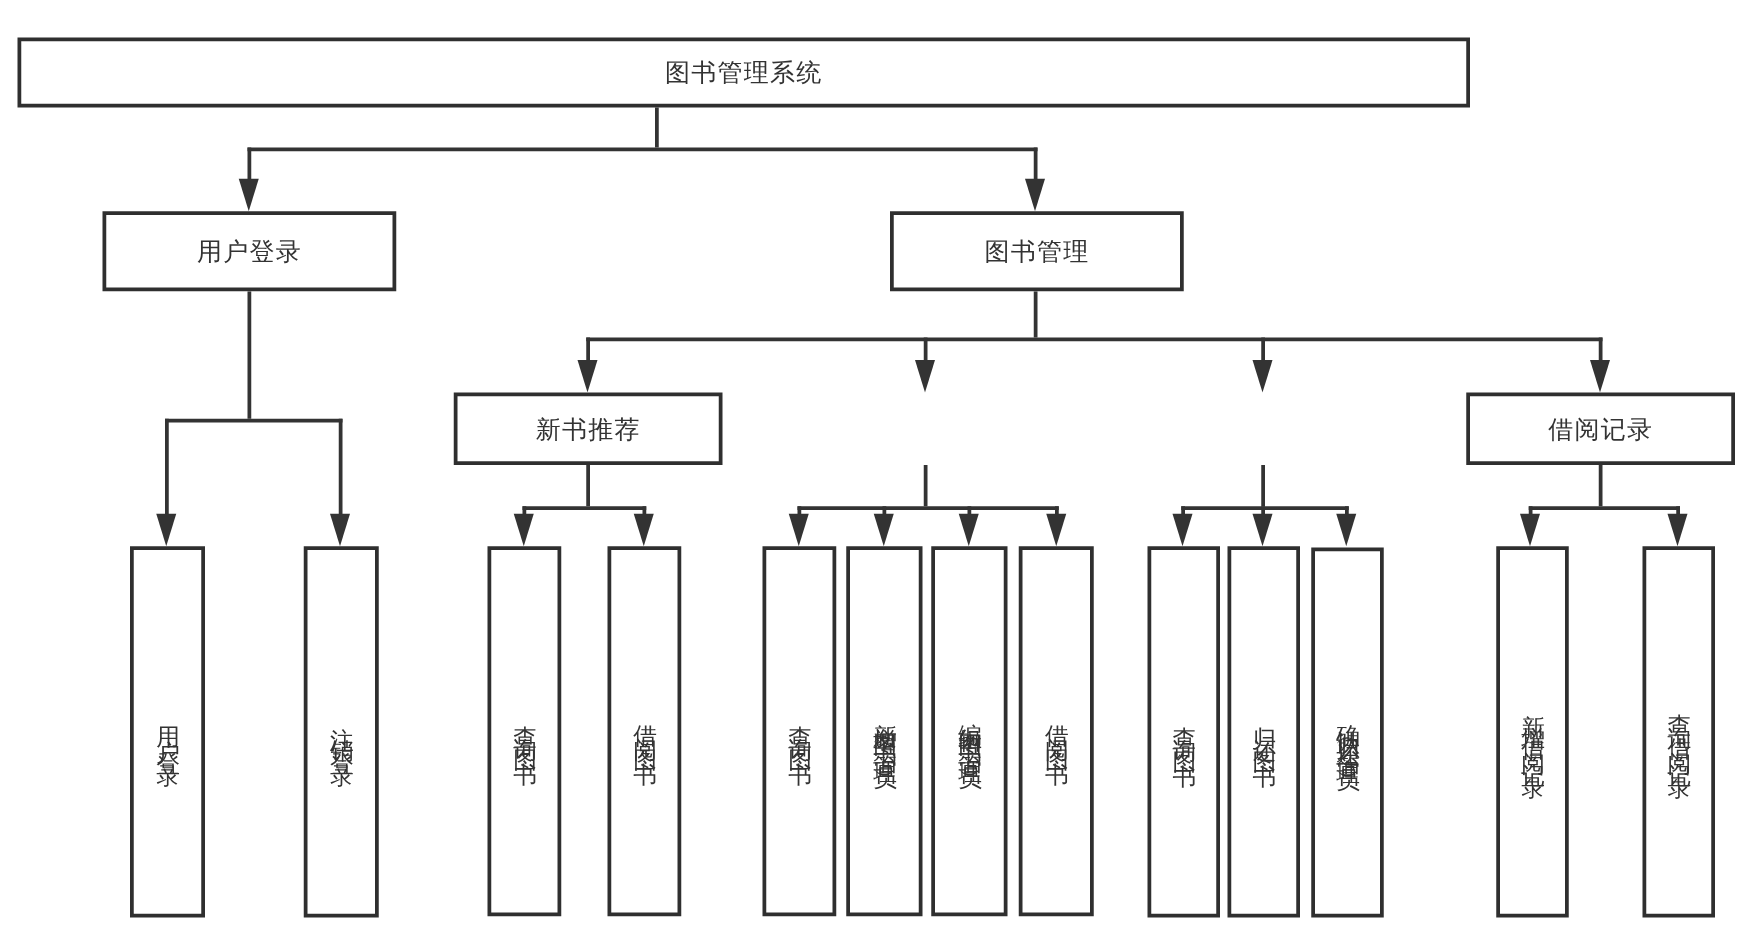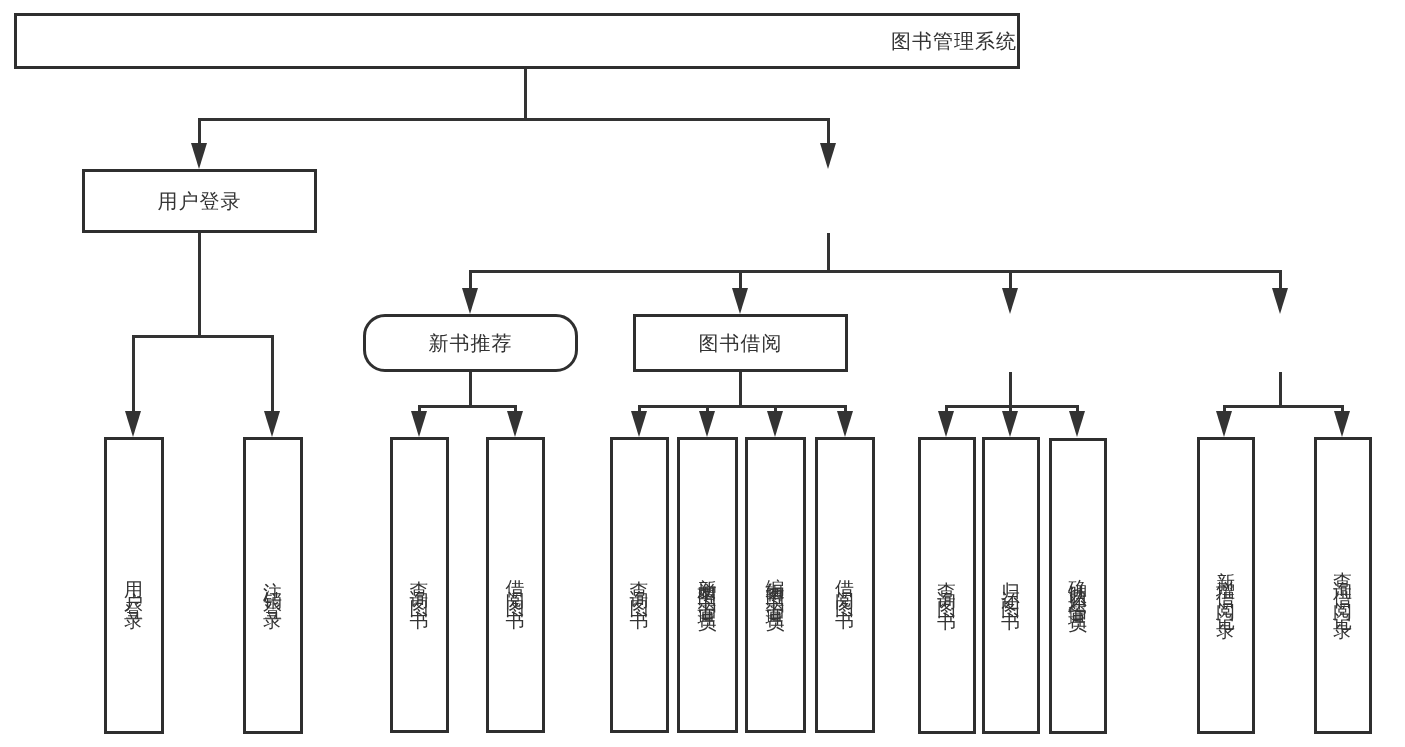--- a/index.html
+++ b/index.html
@@ -33,35 +33,38 @@
     position:absolute;right:7px;bottom:4px;z-index:5;
     font-size:19px;color:#b9bdc3;letter-spacing:1px;
     text-shadow:0 0 3px #ffffff,0 0 3px #ffffff;
   }
 </style>
 </head>
 <body>
 
 <div id="canvas">
 
-  <div class="node" style="left:14px;top:13px;width:1006px;height:56px;justify-content:flex-end;">
+  <div class="node" style="left:14px;top:30px;width:1162px;height:56px;">
     <span>图书管理系统</span>
   </div>
 
   <div>
     <div class="vline" style="left:524px;top:69px;height:49px;"></div>
     <div class="hline" style="left:198px;top:118px;width:632px;"></div>
     <div class="vline" style="left:198px;top:118px;height:27px;"></div>
     <div class="arrowhead" style="left:191px;top:143px;"></div>
     <div class="vline" style="left:827px;top:118px;height:27px;"></div>
     <div class="arrowhead" style="left:820px;top:143px;"></div>
   </div>
 
   <div class="node" style="left:82px;top:169px;width:235px;height:64px;">
     <span>用户登录</span>
+  </div>
+  <div class="node" style="left:712px;top:169px;width:235px;height:64px;">
+    <span>图书管理</span>
   </div>
 
   <div>
     <div class="vline" style="left:198px;top:233px;height:102px;"></div>
     <div class="hline" style="left:132px;top:335px;width:142px;"></div>
     <div class="vline" style="left:132px;top:335px;height:78px;"></div>
     <div class="arrowhead" style="left:125px;top:411px;"></div>
     <div class="vline" style="left:271px;top:335px;height:78px;"></div>
     <div class="arrowhead" style="left:264px;top:411px;"></div>
   </div>
@@ -72,25 +75,25 @@
     <div class="vline" style="left:469px;top:270px;height:20px;"></div>
     <div class="arrowhead" style="left:462px;top:288px;"></div>
     <div class="vline" style="left:739px;top:270px;height:20px;"></div>
     <div class="arrowhead" style="left:732px;top:288px;"></div>
     <div class="vline" style="left:1009px;top:270px;height:20px;"></div>
     <div class="arrowhead" style="left:1002px;top:288px;"></div>
     <div class="vline" style="left:1279px;top:270px;height:20px;"></div>
     <div class="arrowhead" style="left:1272px;top:288px;"></div>
   </div>
 
-  <div class="node" style="left:363px;top:314px;width:215px;height:58px;border-radius:22px;">
+  <div class="node" style="left:363px;top:314px;width:215px;height:58px;">
     <span>新书推荐</span>
   </div>
-  <div class="node" style="left:633px;top:314px;width:215px;height:58px;">
-    <span>图书借阅</span>
+  <div class="node" style="left:1173px;top:314px;width:215px;height:58px;">
+    <span>借阅记录</span>
   </div>
 
   <div>
     <div class="vline" style="left:469px;top:372px;height:33px;"></div>
     <div class="hline" style="left:418px;top:405px;width:99px;"></div>
     <div class="vline" style="left:418px;top:405px;height:9px;"></div>
     <div class="arrowhead" style="left:411px;top:411px;"></div>
     <div class="vline" style="left:514px;top:405px;height:9px;"></div>
     <div class="arrowhead" style="left:507px;top:411px;"></div>
   </div>

